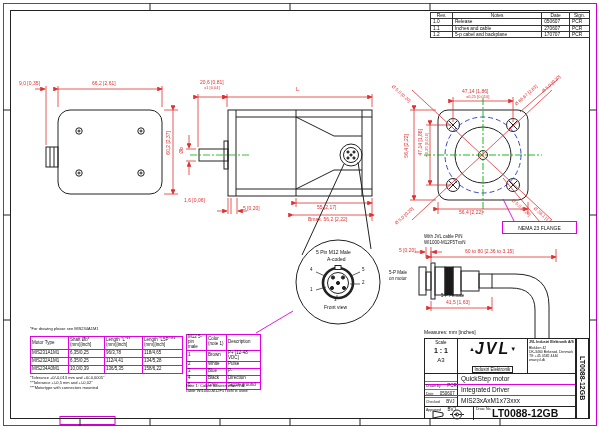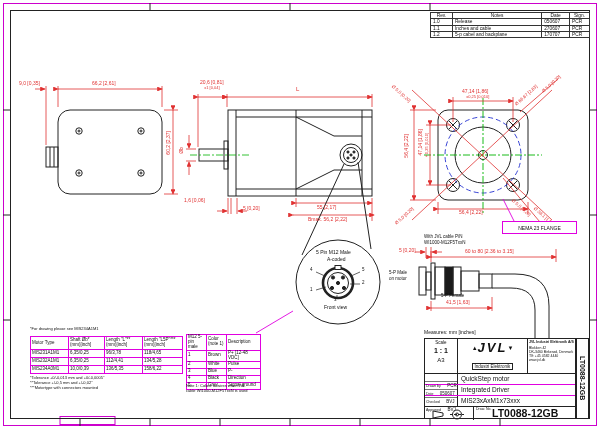--- a/index.html
+++ b/index.html
@@ -23,21 +23,21 @@
   .rev th{text-align:center;}
   .cell-c{text-align:center;}
   #titleblock{position:absolute;left:424px;top:338px;width:152px;height:81px;
         border:1px solid #222;box-sizing:border-box;background:#fff;}
   #titleblock .line{position:absolute;background:#222;}
   #titleblock .mline{position:absolute;background:#e000e0;height:1px;left:0;right:0;}
   #nema-box{position:absolute;left:502px;top:221px;width:73px;height:11px;
         border:1px solid #e000e0;display:flex;align-items:center;justify-content:center;background:#fff;}
   #sidebar{position:absolute;left:576px;top:338px;width:13px;height:81px;border:1px solid #222;
         box-sizing:border-box;display:flex;align-items:center;justify-content:center;}
-  .logo{font-weight:900;font-style:italic;font-size:13px;letter-spacing:2px;line-height:1;}
+  .logo{font-weight:900;font-style:italic;font-size:16px;letter-spacing:2px;line-height:1;}
   .tri{font-size:6px;line-height:1;}
 </style>
 </head>
 <body>
 
 <div id="sheet">
 
   <svg class="abs" width="600" height="429" style="left:0;top:0">
     <defs>
       <marker id="ar" markerWidth="7" markerHeight="6" refX="6" refY="3" orient="auto">

